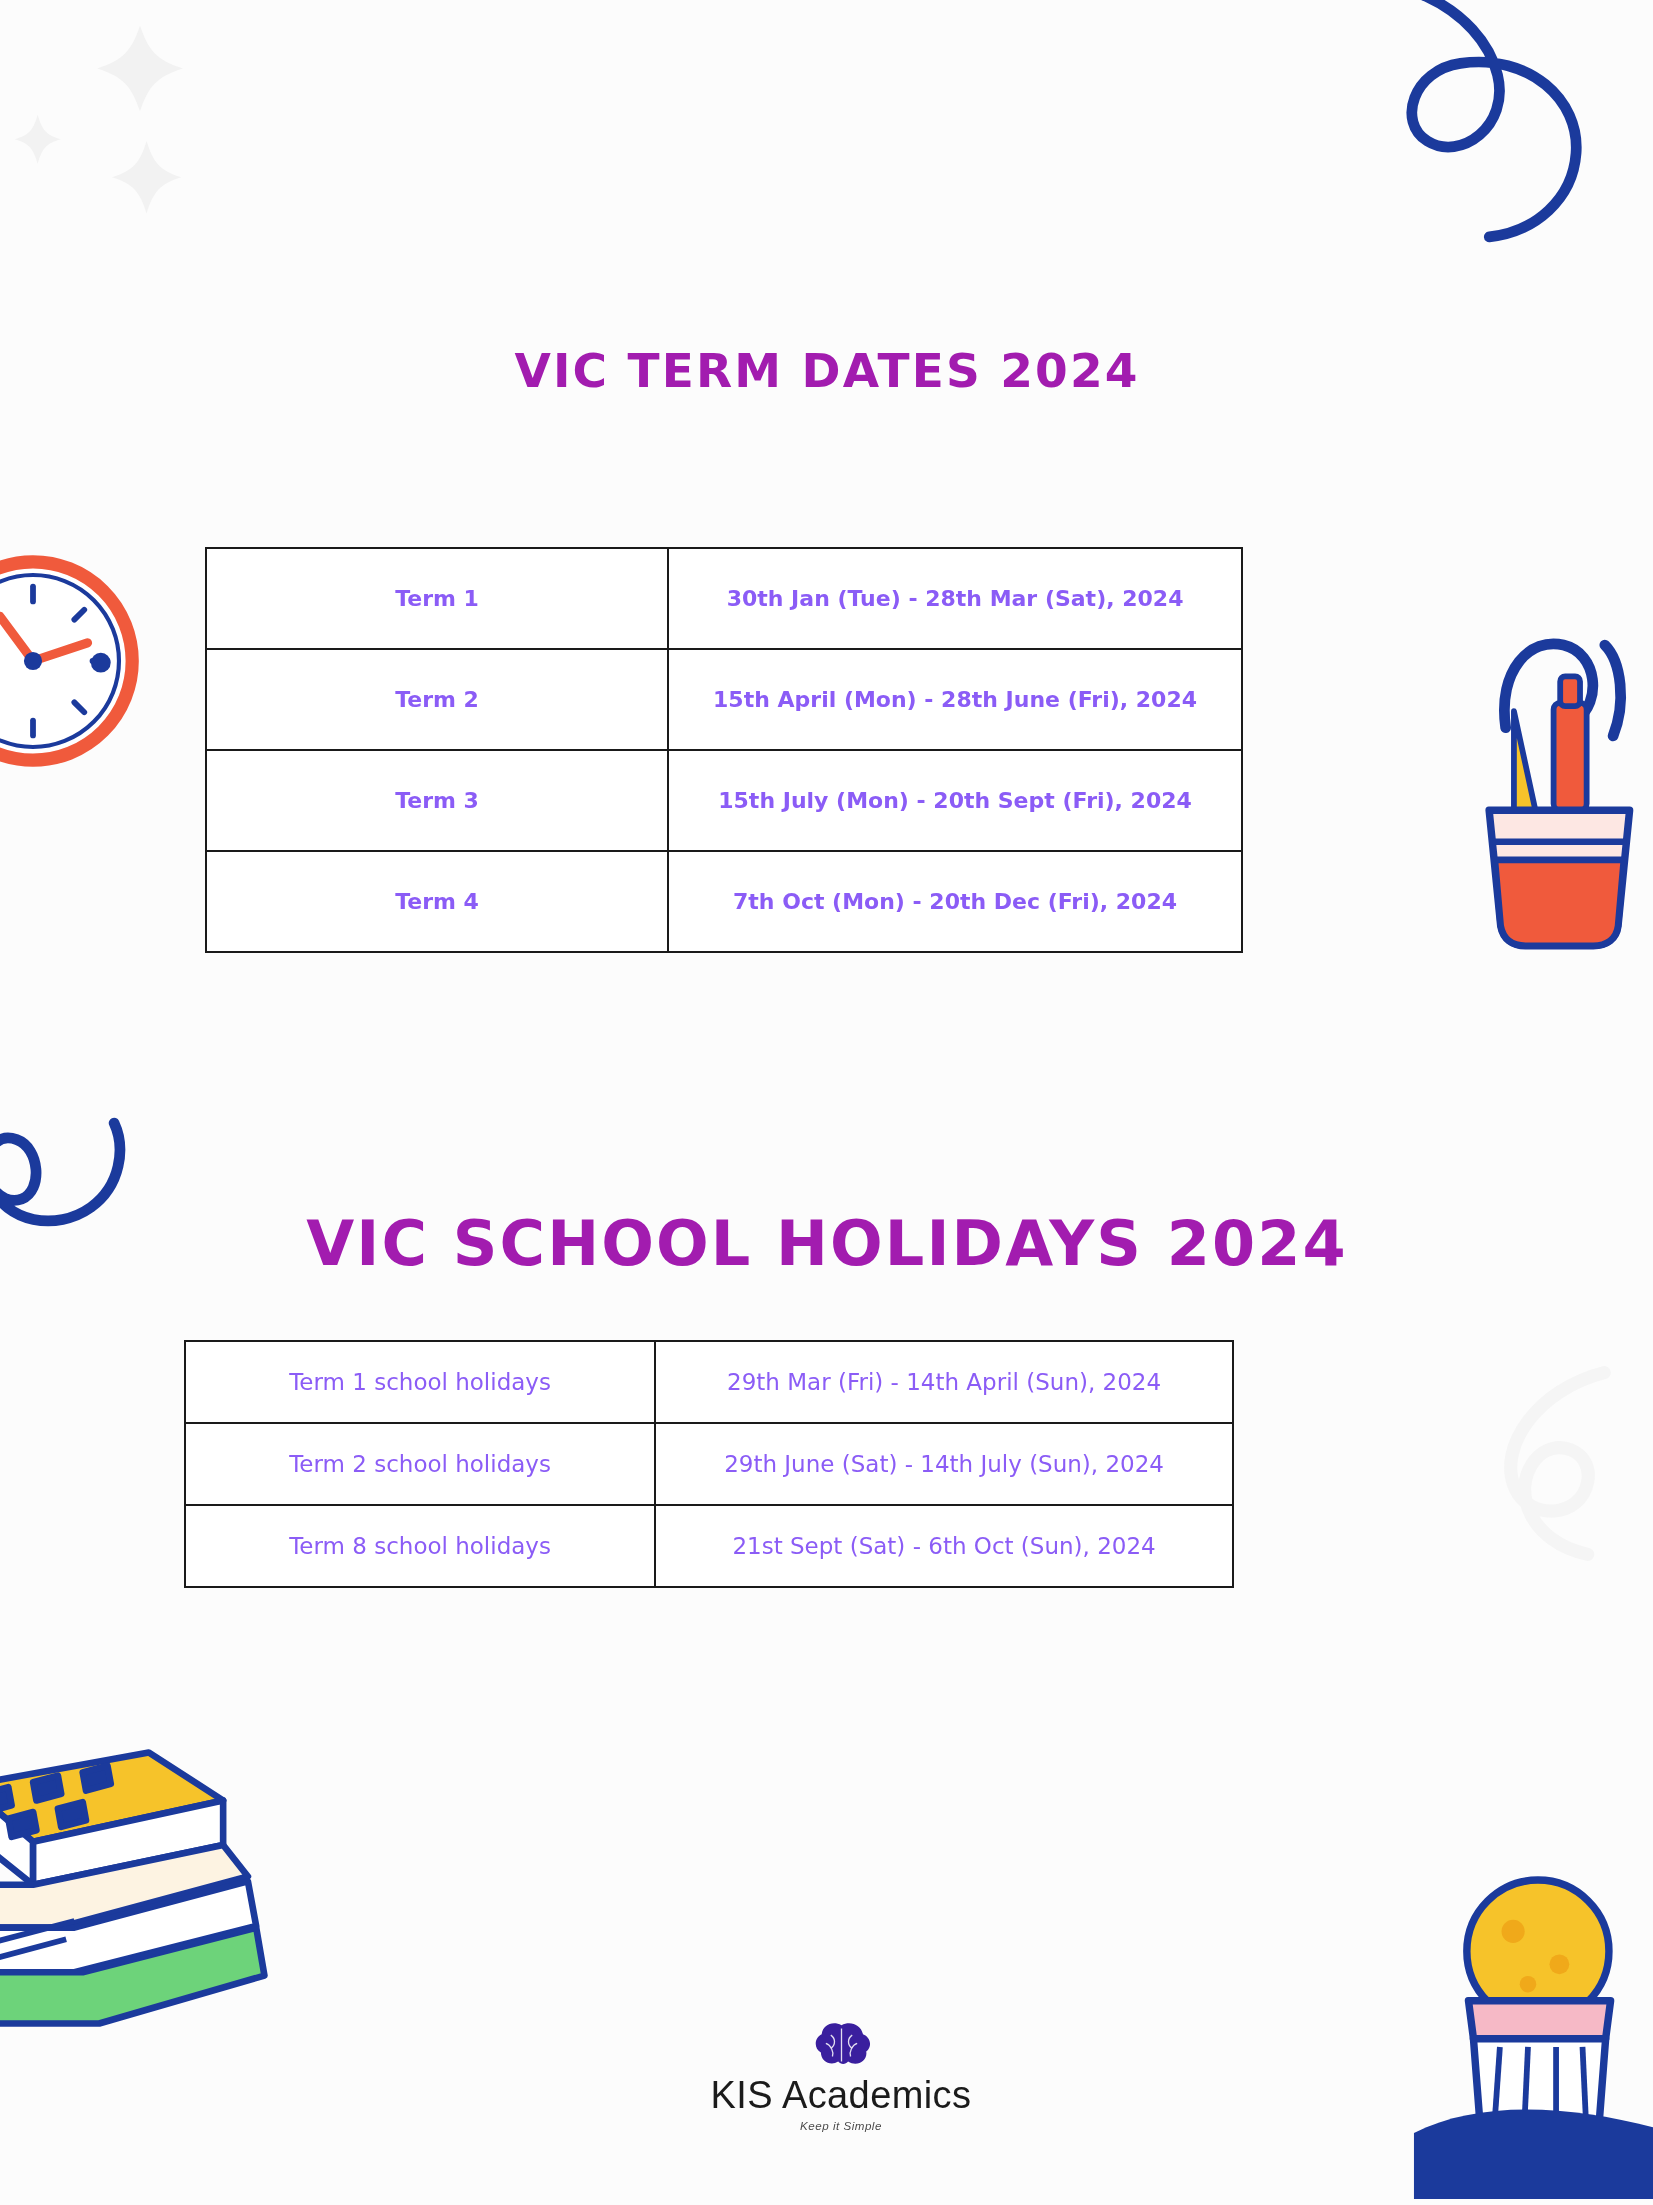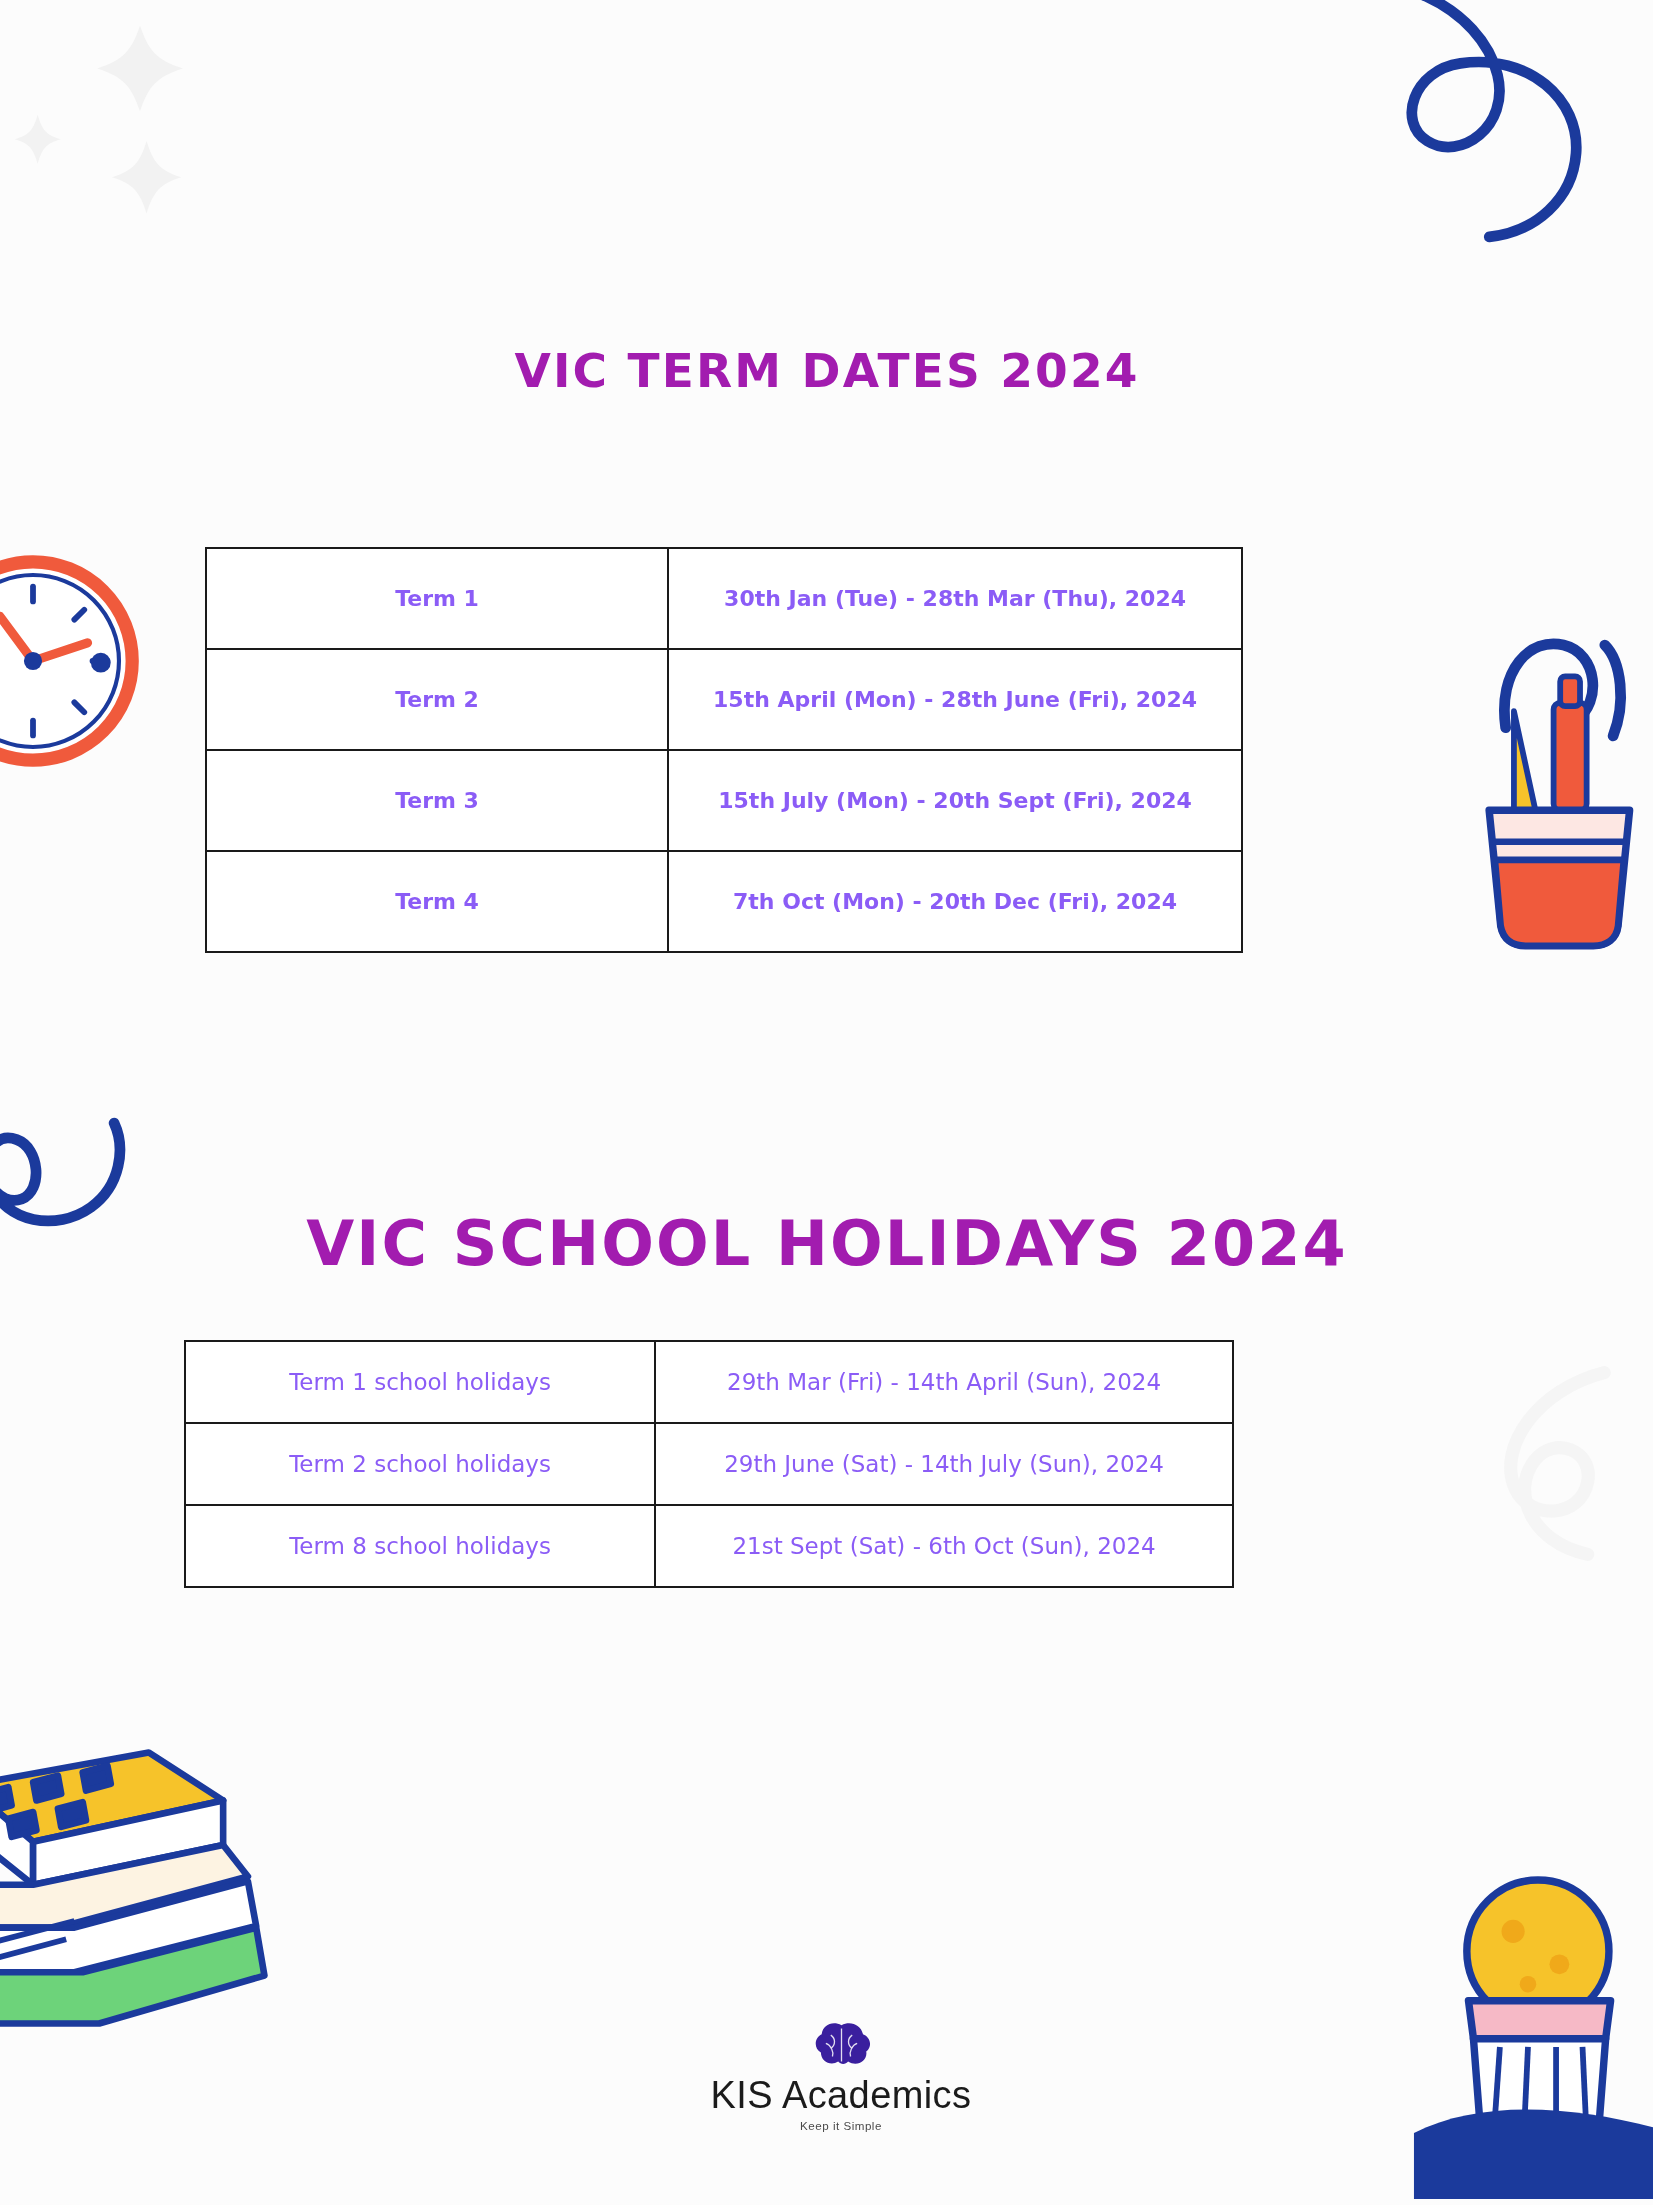--- a/index.html
+++ b/index.html
@@ -89,20 +89,21 @@
     letter-spacing: 0.4px;
     color: #1b1b1b;
     font-family: "Liberation Sans", sans-serif;
   }
   .brand-tag {
     font-size: 11.6px;
     letter-spacing: 0.5px;
     color: #4a4a4a;
     margin-top: 1.7px;
     font-family: "Liberation Sans", sans-serif;
+    font-style: italic;
   }
 </style>
 </head>
 <body>
 
 <div class="page">
 
   <div class="deco deco-sparkles">
     <svg width="198" height="215" viewBox="0 0 240 260">
       <path d="M160 10 C150 40 140 52 108 62 C140 72 150 84 160 114 C170 84 180 72 212 62 C180 52 170 40 160 10 Z" fill="#f2f2f2"></path>
@@ -202,21 +203,21 @@
   </div>
 
   <div class="title" id="title-terms">VIC TERM DATES 2024</div>
 
   <div class="title" id="title-holidays">VIC SCHOOL HOLIDAYS  2024</div>
 
   <table id="terms-table">
     <tbody>
       <tr>
         <td class="label">Term 1</td>
-        <td class="value">30th Jan (Tue) - 28th Mar (Thu), 2024</td>
+        <td class="value">30th Jan (Tue) - 28th Mar (Sat), 2024</td>
       </tr>
       <tr>
         <td class="label">Term 2</td>
         <td class="value">15th April (Mon) - 28th June (Fri), 2024</td>
       </tr>
       <tr>
         <td class="label">Term 3</td>
         <td class="value">15th July (Mon) - 20th Sept (Fri), 2024</td>
       </tr>
       <tr>

